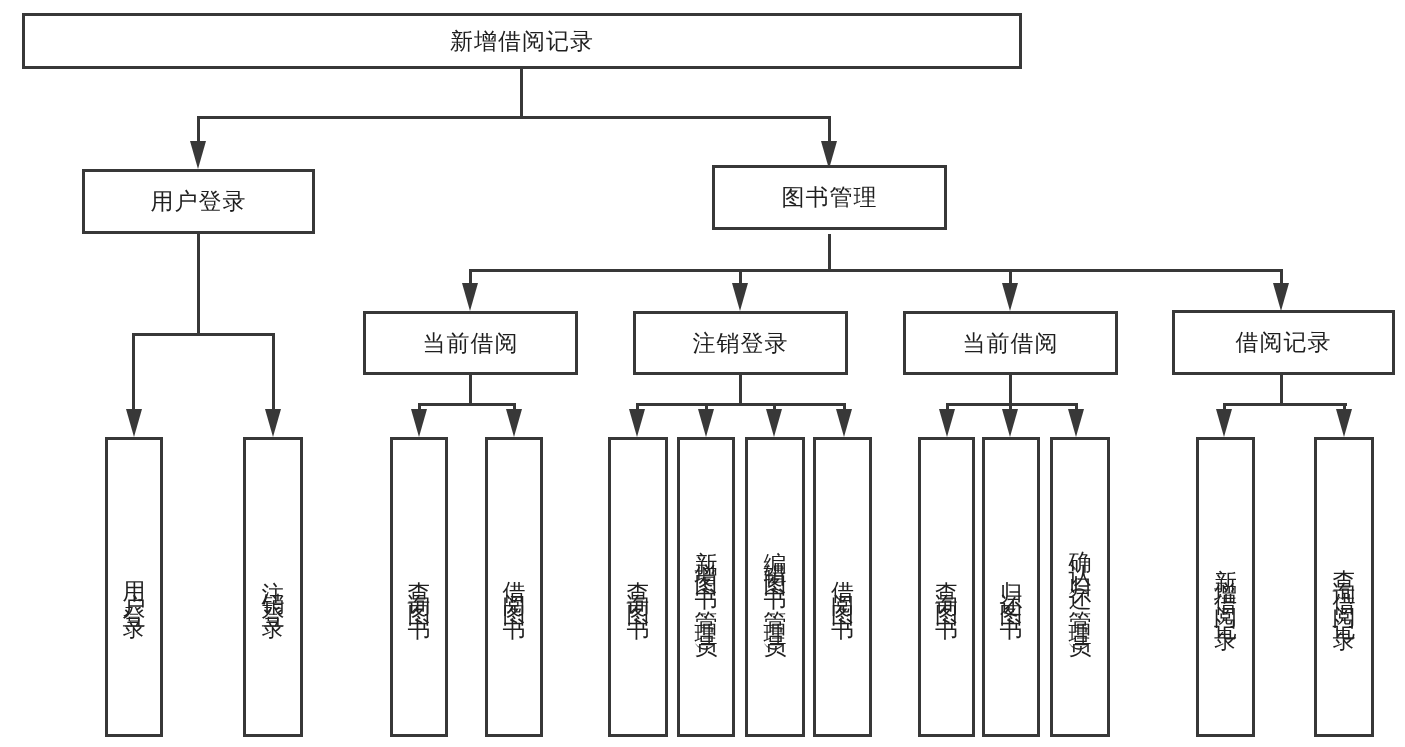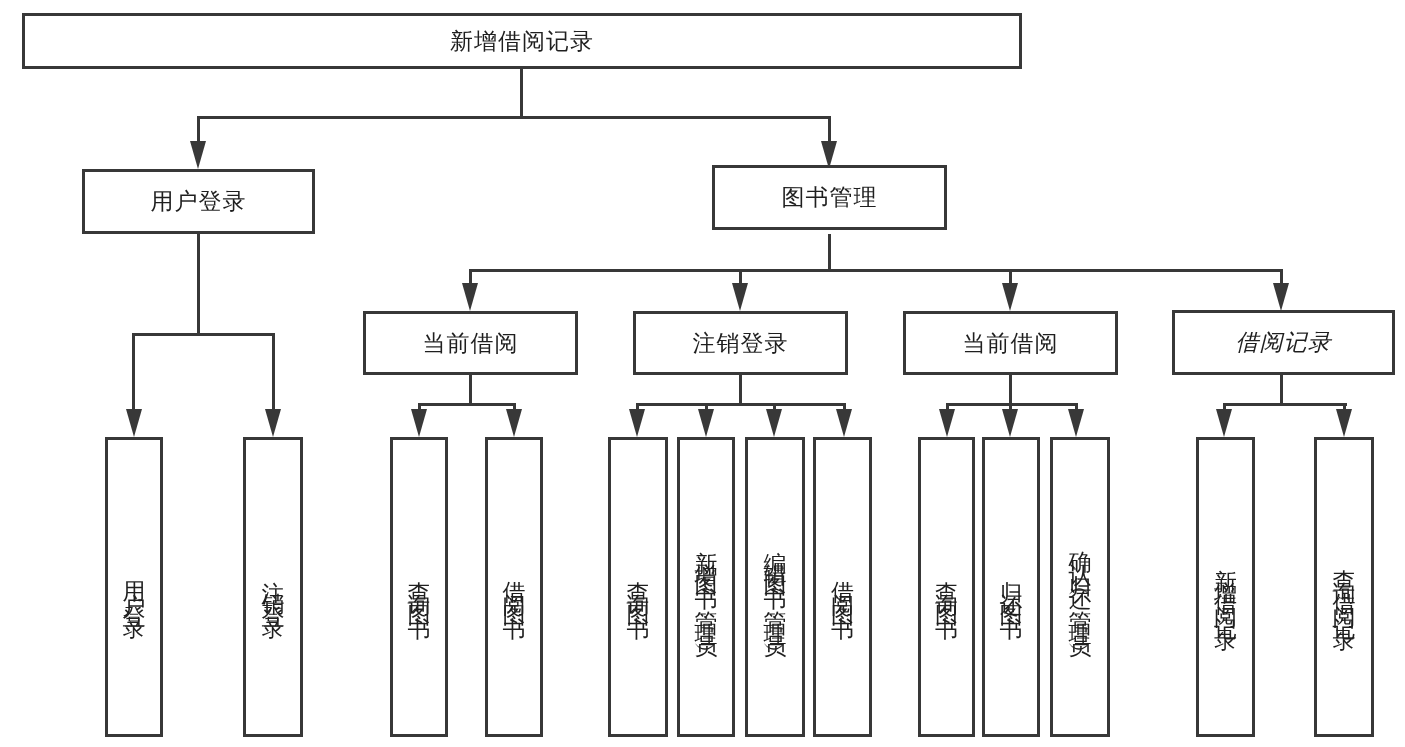--- a/index.html
+++ b/index.html
@@ -75,21 +75,21 @@
 
   <div class="box" style="left:363px;top:311px;width:215px;height:64px;">
     <span>当前借阅</span>
   </div>
   <div class="box" style="left:633px;top:311px;width:215px;height:64px;">
     <span>注销登录</span>
   </div>
   <div class="box" style="left:903px;top:311px;width:215px;height:64px;">
     <span>当前借阅</span>
   </div>
-  <div class="box" style="left:1172px;top:310px;width:223px;height:65px;font-style:italic;">
+  <div class="box" style="left:1172px;top:310px;width:223px;height:65px;">
     <span>借阅记录</span>
   </div>
 
   <div class="v" style="left:469px;top:375px;height:31px;"></div>
   <div class="h" style="left:418px;top:403px;width:98px;"></div>
   <div class="v" style="left:418px;top:403px;height:10px;"></div>
   <div class="a" style="left:411px;top:409px;"></div>
   <div class="v" style="left:513px;top:403px;height:10px;"></div>
   <div class="a" style="left:506px;top:409px;"></div>
 

